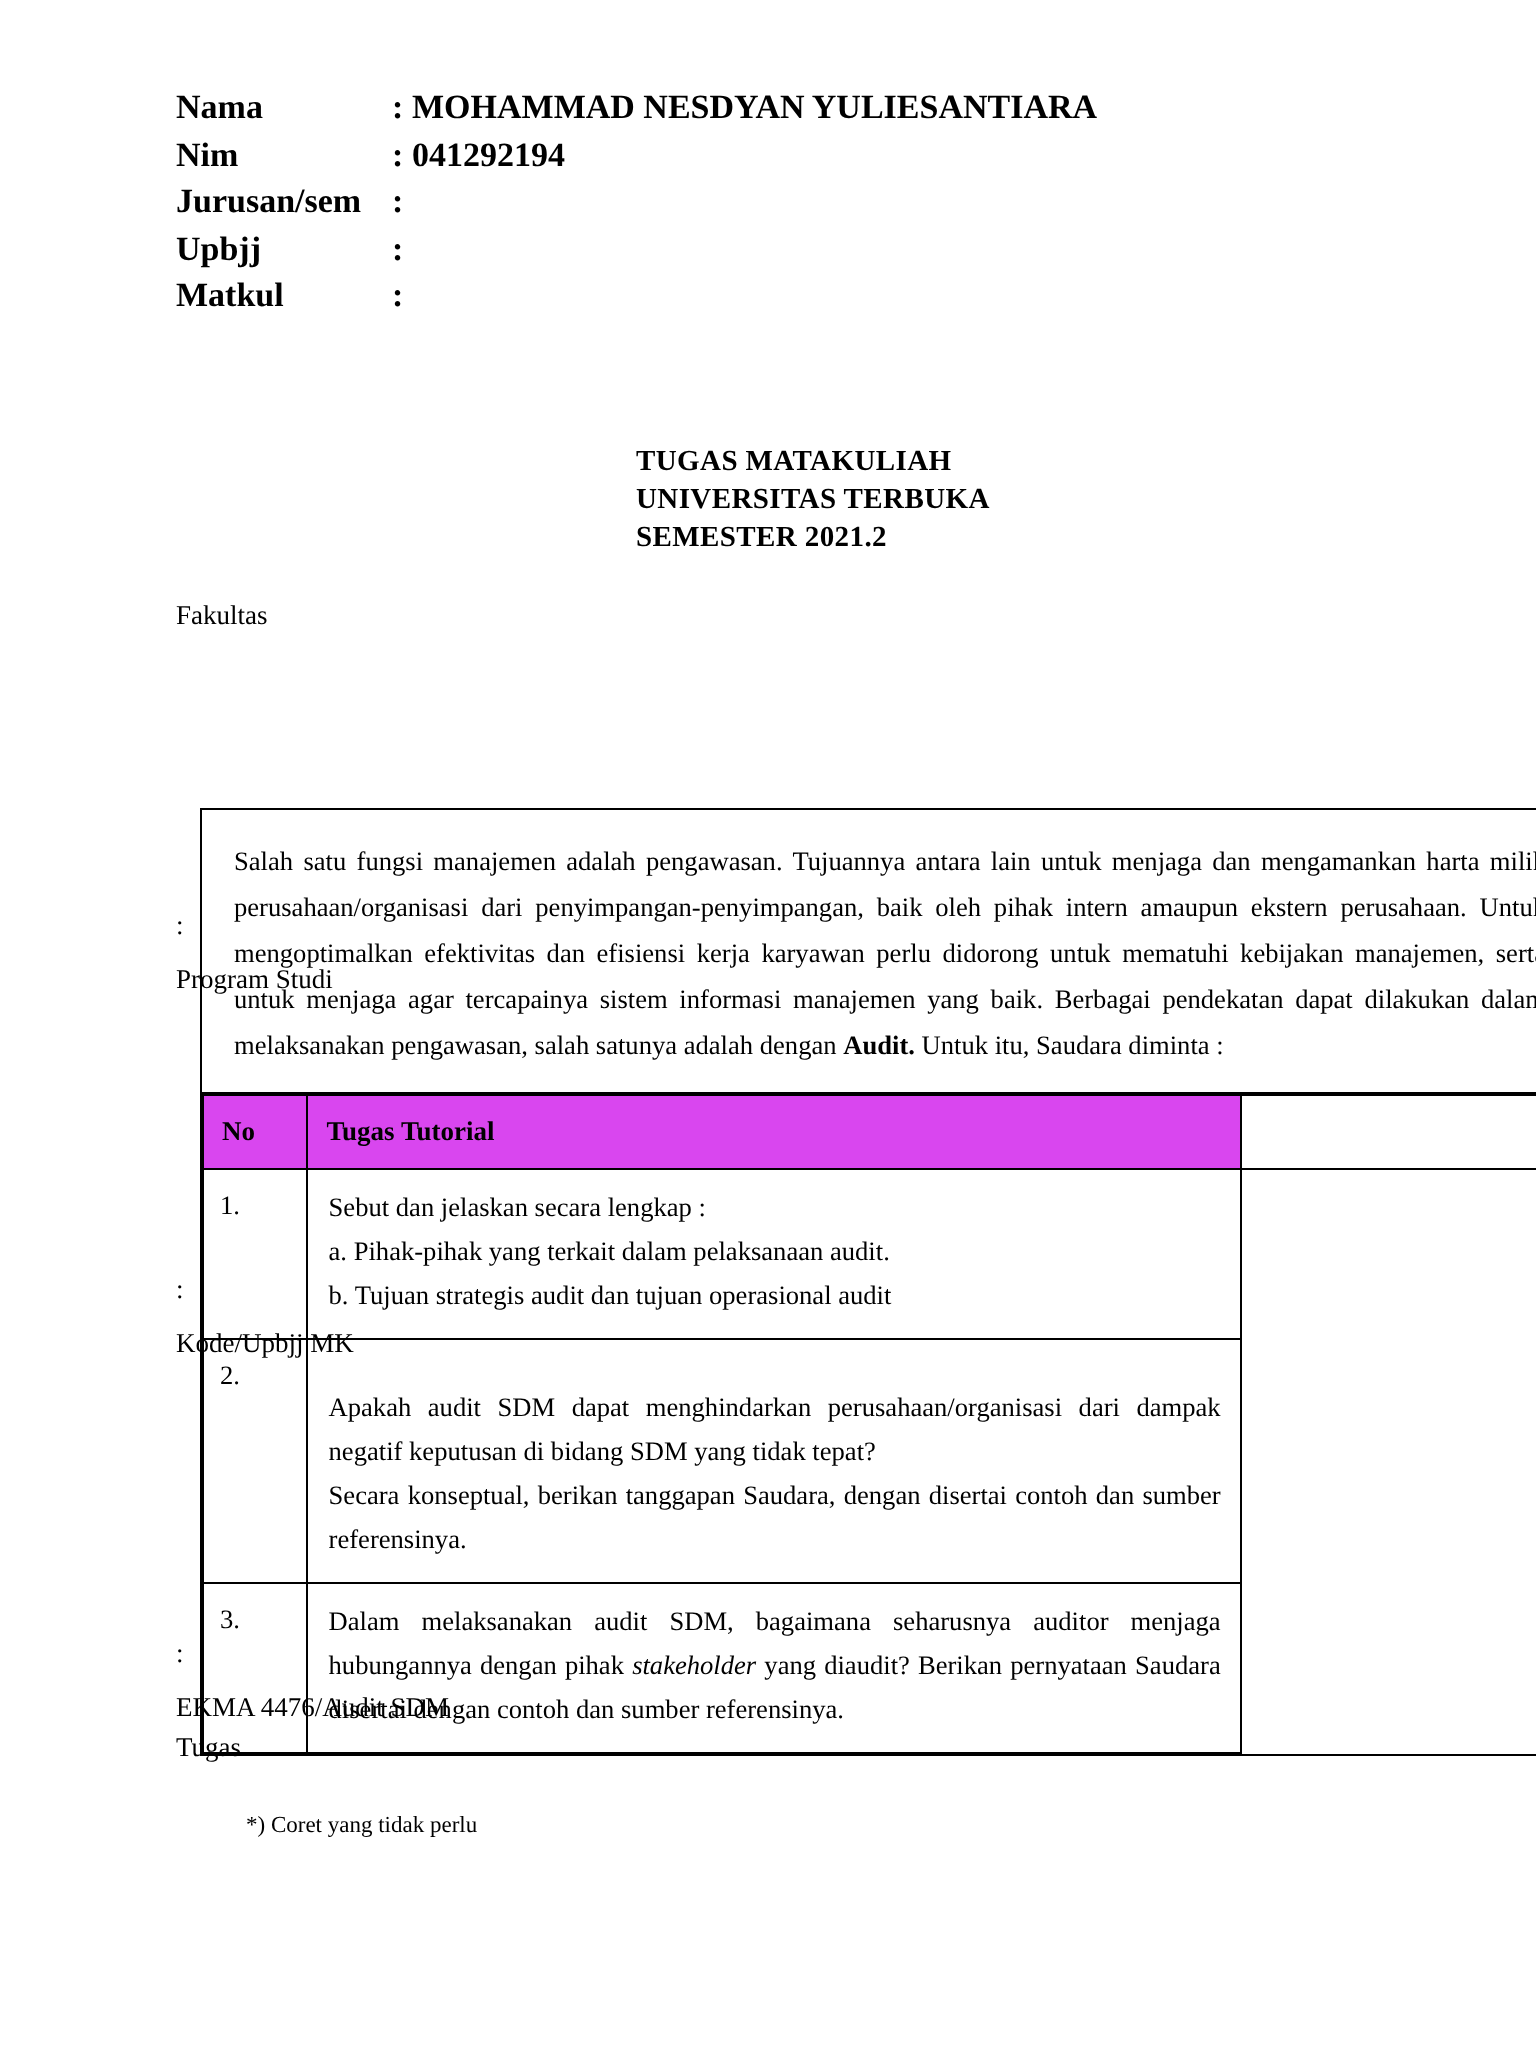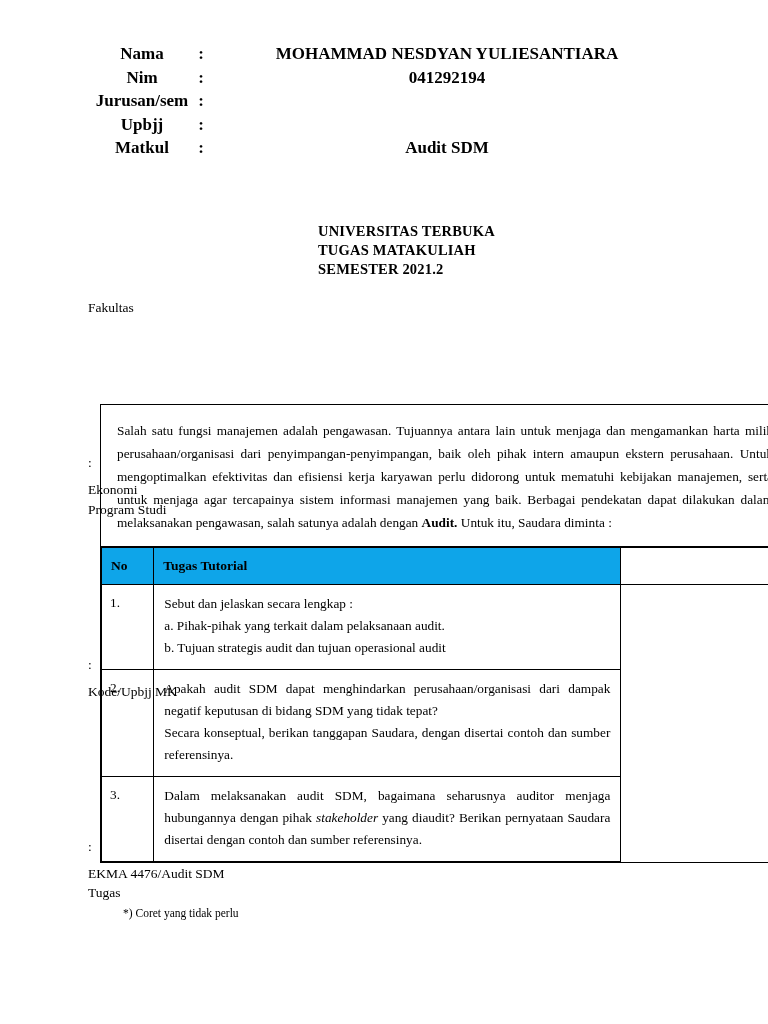--- a/index.html
+++ b/index.html
@@ -22,21 +22,20 @@
     padding: 0;
     box-sizing: border-box;
   }
 
   
   .identity {
     position: absolute;
     left: 88px;
     top: 42px;
     width: 600px;
-    text-align: center;
   }
   .identity-row {
     display: flex;
     font-weight: bold;
     font-size: 17px;
     line-height: 23.5px;
     white-space: nowrap;
   }
   .identity-label {
     width: 108px;
@@ -109,21 +108,21 @@
     width: 100%;
     table-layout: fixed;
   }
   table.tugas td, table.tugas th {
     border: 1px solid #000;
     vertical-align: top;
     font-size: 13.3px;
     line-height: 22px;
   }
   table.tugas thead th {
-    background: #0ea5e9;
+    background: #d946ef;
     font-weight: bold;
     text-align: left;
     padding: 7px 9px;
     font-size: 13.5px;
   }
   col.c-no { width: 45px; }
   col.c-task { width: 402px; }
   col.c-blank { width: 143px; }
 
   .cell-no {
@@ -176,35 +175,33 @@
       <span class="identity-label">Jurusan/sem</span>
       <span class="identity-colon">:</span>
     </div>
     <div class="identity-row">
       <span class="identity-label">Upbjj</span>
       <span class="identity-colon">:</span>
     </div>
     <div class="identity-row">
       <span class="identity-label">Matkul</span>
       <span class="identity-colon">:</span>
-      <span class="identity-value">Audit SDM</span>
     </div>
   </div>
 
   <div class="doc-title">
+    <div>TUGAS MATAKULIAH</div>
     <div>UNIVERSITAS TERBUKA</div>
-    <div>TUGAS MATAKULIAH</div>
     <div>SEMESTER 2021.2</div>
   </div>
 
   <div class="meta">
     <div class="meta-row">
       <span class="meta-label">Fakultas</span>
       <span class="meta-colon">:</span>
-      <span class="meta-value">Ekonomi</span>
     </div>
     <div class="meta-row">
       <span class="meta-label">Program Studi</span>
       <span class="meta-colon">:</span>
     </div>
     <div class="meta-row">
       <span class="meta-label">Kode/Upbjj MK</span>
       <span class="meta-colon">:</span>
       <span class="meta-value">EKMA 4476/Audit SDM</span>
     </div>
@@ -239,21 +236,21 @@
             <span class="task-line">Sebut dan jelaskan secara lengkap :</span>
             <span class="task-gap"></span>
             <span class="sub">a.  Pihak-pihak yang terkait dalam pelaksanaan audit.</span>
             <span class="sub">b.  Tujuan strategis audit dan tujuan operasional audit</span>
           </td>
           <td class="cell-blank"></td>
         </tr>
         <tr>
           <td class="cell-no">2.</td>
           <td class="cell-task">
-            <span class="task-line" style="text-align:justify;">Apakah audit SDM dapat menghindarkan perusahaan/organisasi dari dampak negatif keputusan di bidang SDM yang tidak tepat?</span>
+            <span class="task-line" style="text-align:justify;margin-top:15px;">Apakah audit SDM dapat menghindarkan perusahaan/organisasi dari dampak negatif keputusan di bidang SDM yang tidak tepat?</span>
             <span class="task-line">Secara konseptual, berikan tanggapan Saudara, dengan disertai contoh dan sumber referensinya.</span>
           </td>
           <td class="cell-blank"></td>
         </tr>
         <tr>
           <td class="cell-no">3.</td>
           <td class="cell-task"><span>Dalam melaksanakan audit SDM, bagaimana seharusnya auditor menjaga hubungannya dengan pihak </span><em>stakeholder</em><span> yang diaudit? Berikan pernyataan Saudara disertai dengan contoh dan sumber referensinya.</span></td>
           <td class="cell-blank"></td>
         </tr>
       </tbody>

